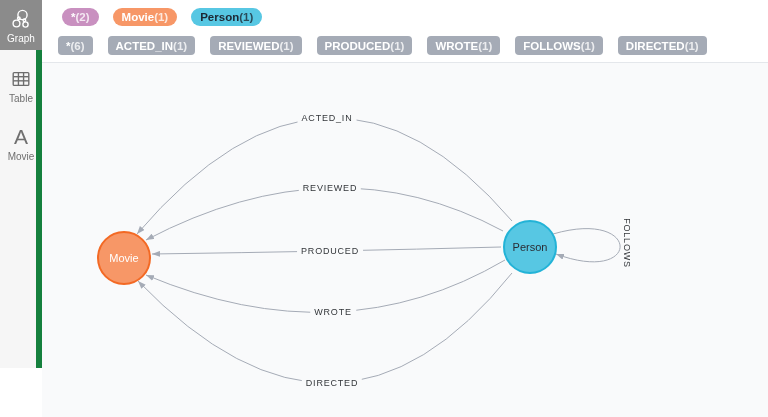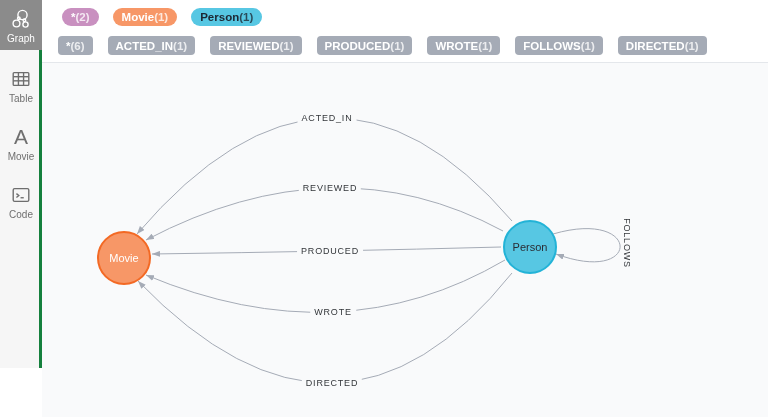--- a/index.html
+++ b/index.html
@@ -2,21 +2,21 @@
 <html><head>
 <meta charset="utf-8">
 <style>
   * { margin:0; padding:0; box-sizing:border-box; }
   html,body { width:768px; height:417px; font-family:"Liberation Sans", sans-serif; background:#fff; overflow:hidden; }
   .app { position:relative; width:768px; height:417px; display:flex; }
 
   
   .sidebar {
     width:42px; height:368px; background:#f6f6f6;
-    border-right:3px solid #15803d; flex:0 0 42px;
+    border-right:6px solid #15803d; flex:0 0 42px;
     display:flex; flex-direction:column; align-items:stretch;text-align:right;
   }
   .tab {
     width:42px; height:50px; display:flex; flex-direction:column;
     align-items:center; justify-content:center; gap:2px; cursor:pointer;
     color:#6f6f6f;
   }
   .tab.selected { color:#ffffff; }
   .tab + .tab { margin-top:8px; }
   .tab .tab-label { font-size:10px; line-height:11px; }
@@ -82,30 +82,20 @@
       <span class="tab-label">Table</span>
     </div>
 
     <div class="tab">
       <span class="ticon">
         <span class="big-a">A</span>
       </span>
       <span class="tab-label">Movie</span>
     </div>
 
-    <div class="tab">
-      <span class="ticon">
-        <svg width="22" height="22" viewBox="0 0 24 24" fill="none" stroke="#6e6e6e" stroke-width="1.5">
-          <rect x="3.5" y="5" width="17" height="14" rx="1.5"></rect>
-          <polyline points="7,10.5 9.6,12.6 7,14.7"></polyline>
-          <line x1="11.5" y1="15" x2="15" y2="15"></line>
-        </svg>
-      </span>
-      <span class="tab-label">Code</span>
-    </div>
   </aside>
 
   <div class="main">
 
     <header class="legend-bar">
       <div class="pill-row nodes">
         <span class="pill" style="background: rgb(201, 144, 192); color: rgb(255, 255, 255);">
           <span>*</span>
             <span class="count">(2)</span>
         </span>

